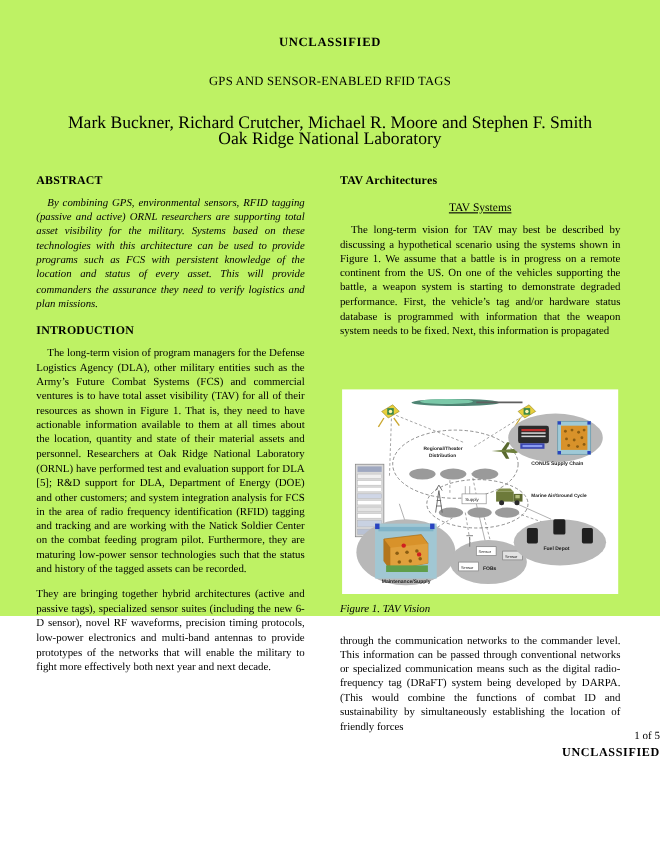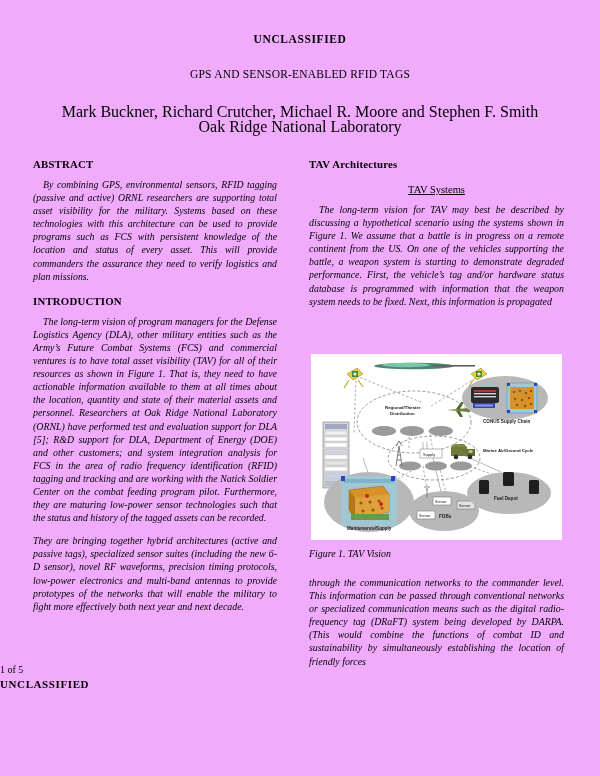--- a/index.html
+++ b/index.html
@@ -12,22 +12,22 @@
     height: 776px;
     font-family: "Liberation Serif", "DejaVu Serif", serif;
     color: #000000;
     position: relative;
     overflow: hidden;
   }
   .page {
     position: absolute;
     left: 0; top: 0;
     width: 600px;
-    height: 776px;
-    background: #f0abfc;
+    height: 560px;
+    background: #bef264;
   }
 
   
   .classification-top {
     position: absolute;
     left: 0;
     top: 33px;
     width: 600px;
     text-align: center;
     font-weight: bold;
@@ -81,21 +81,20 @@
     margin: 14px 0 8px 0;
     text-decoration: underline;
   }
   p.body {
     margin: 0 0 10px 0;
     font-size: 9.9px;
     line-height: 13.1px;
     text-align: justify;
     text-indent: 10px;
     hyphens: none;
-    font-style: italic;
   }
   p.body.noindent { text-indent: 0; }
   p.abstract {
     margin: 0 0 11px 0;
     font-size: 9.8px;
     line-height: 13.1px;
     text-align: justify;
     font-style: italic;
     text-indent: 10px;
   }
@@ -131,21 +130,21 @@
     top: 576px;
     width: 255px;
   }
 
   
   .footer {
     position: absolute;
     left: 0;
     top: 663px;
     width: 600px;
-    text-align: left;
+    text-align: right;
     font-size: 10px;
     line-height: 14px;
   }
   .footer .classification-bottom {
     font-weight: bold;
     letter-spacing: 0.6px;
     font-size: 11px;
   }
 
   

